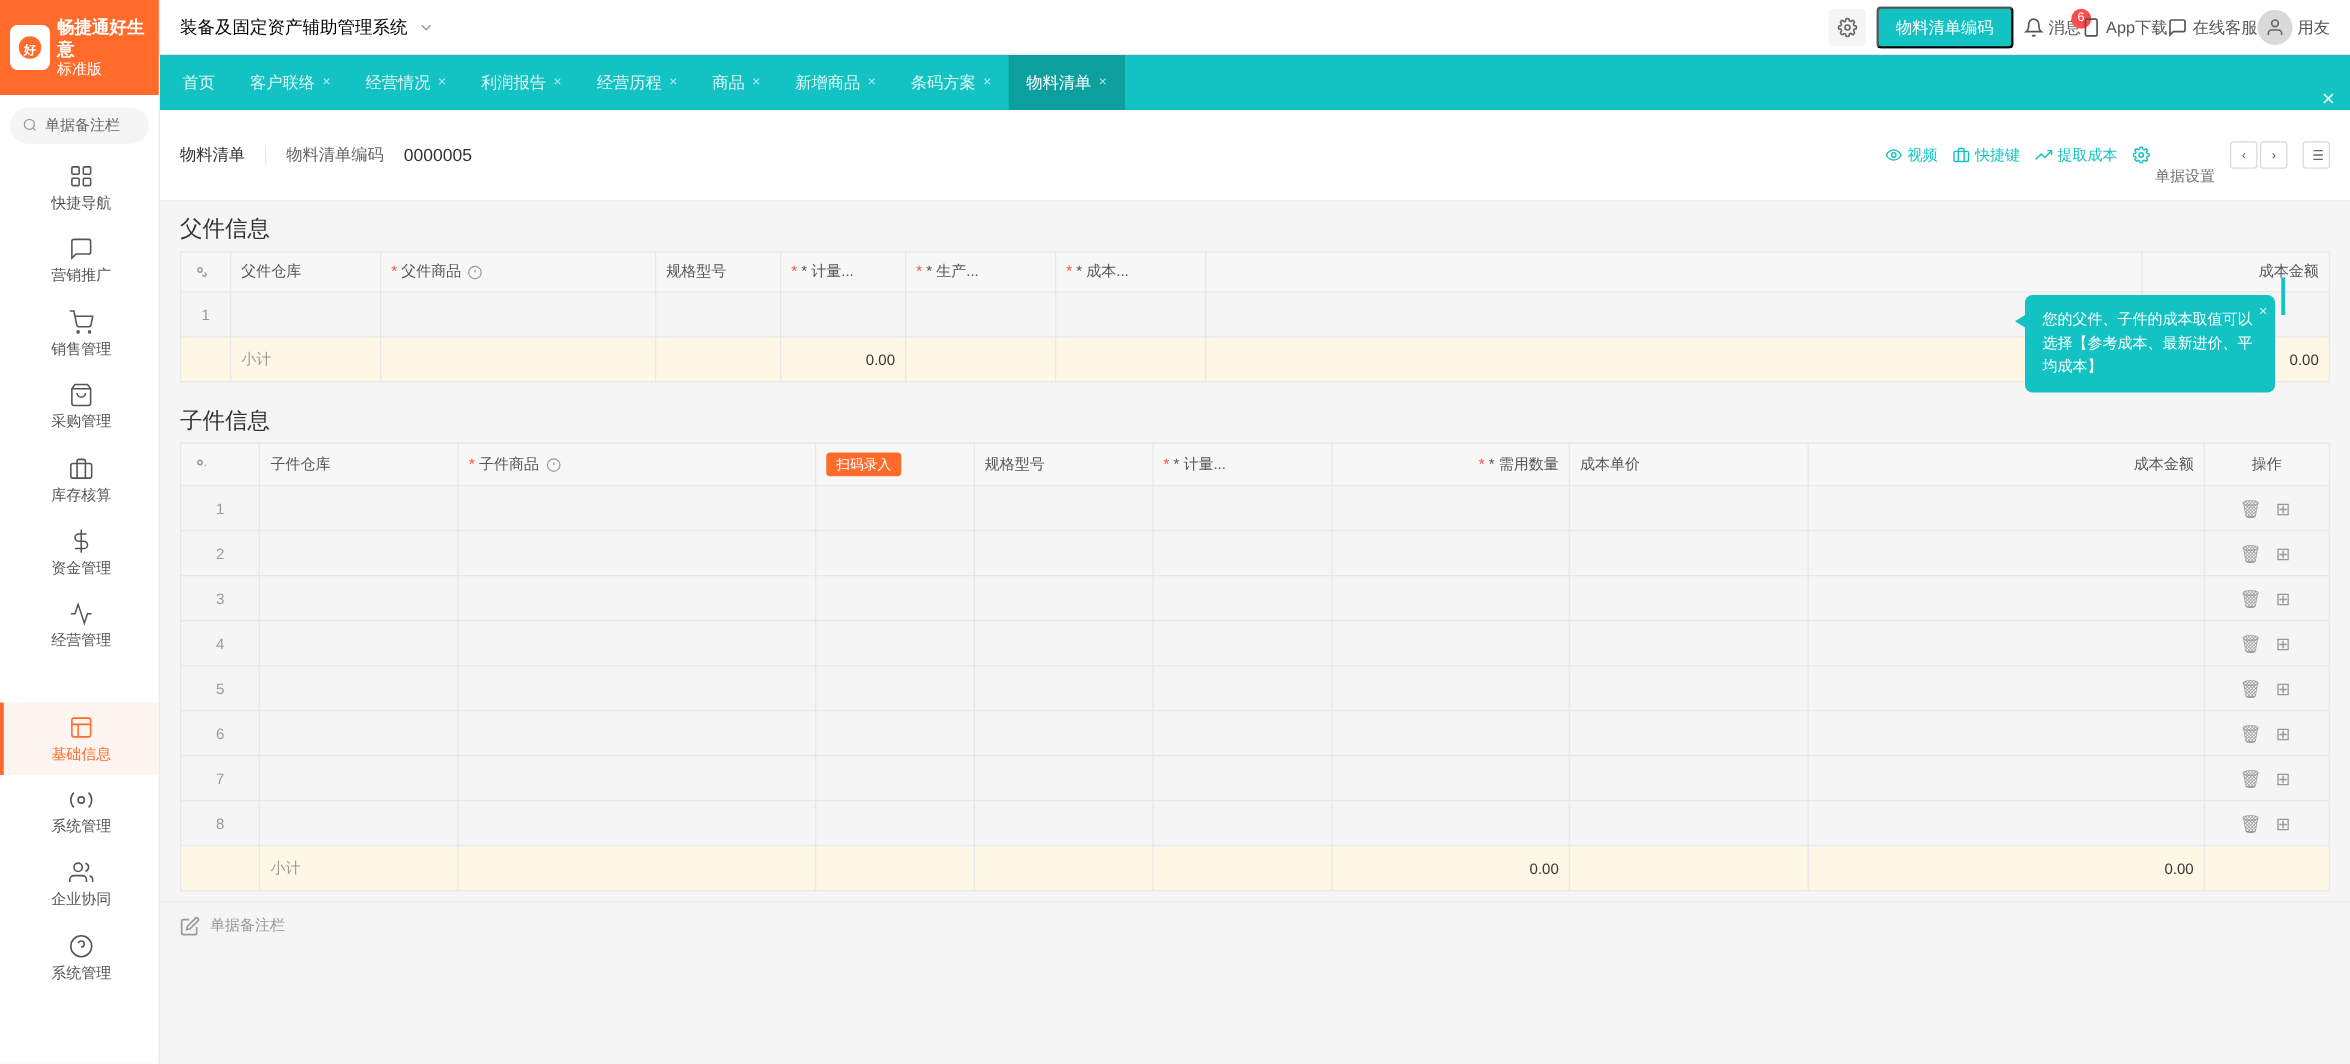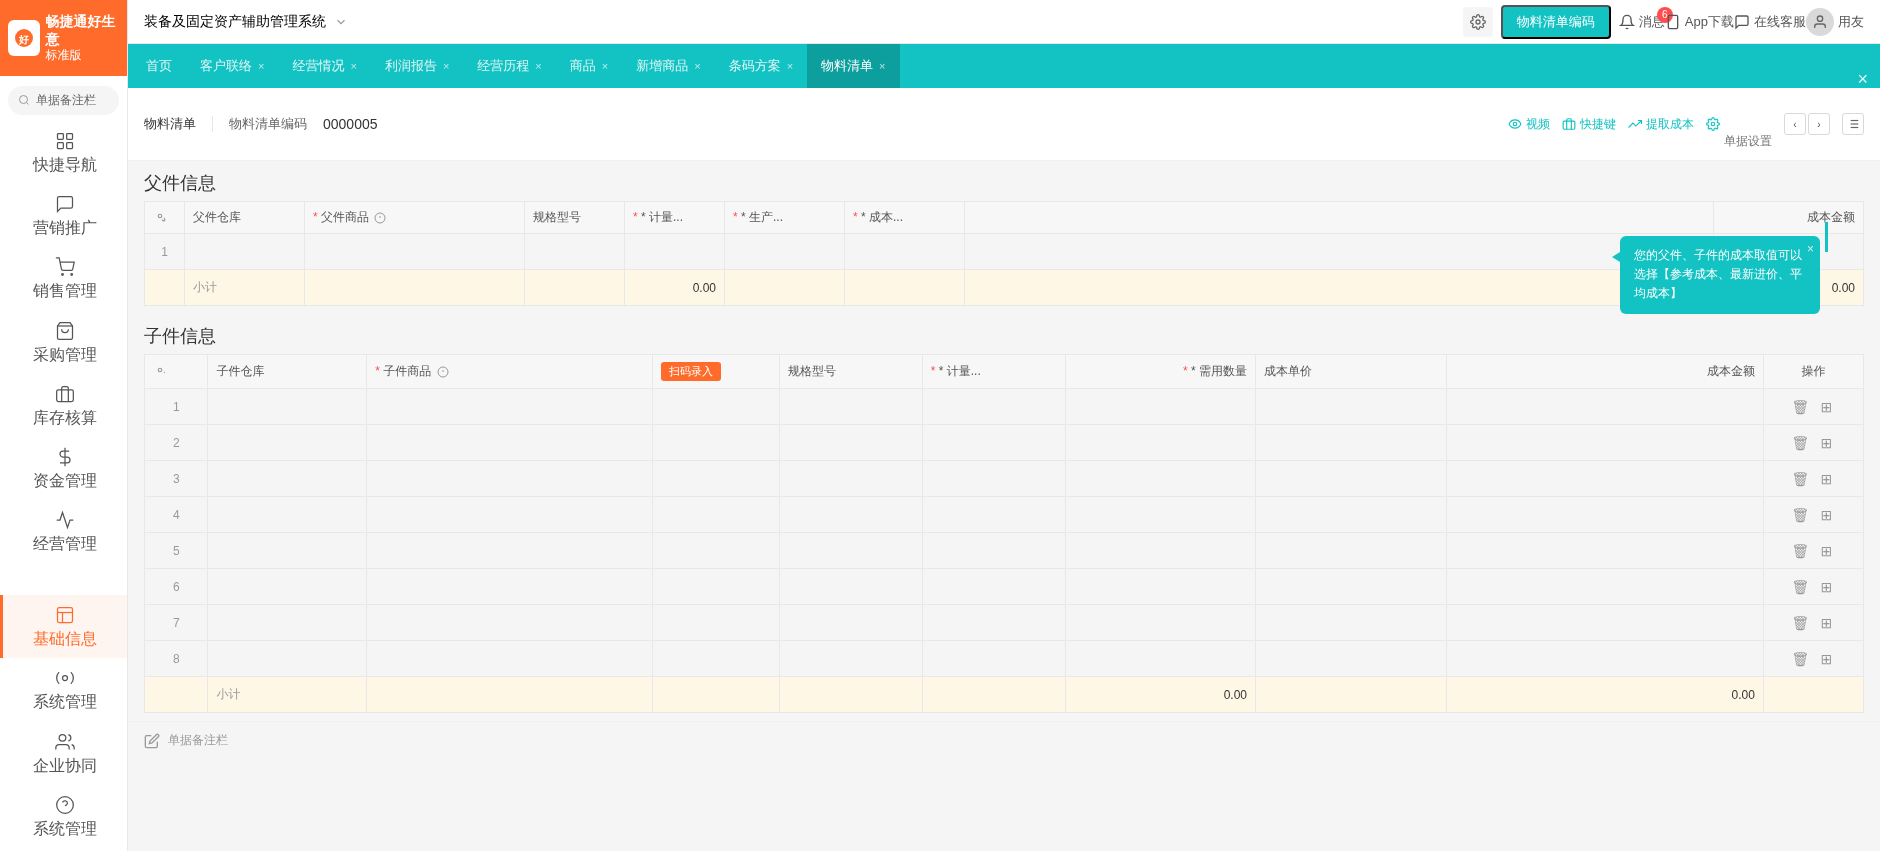--- a/index.html
+++ b/index.html
@@ -8,21 +8,21 @@
     
     .sidebar { width: 128px; background: #fff; display: flex; flex-direction: column; border-right: 1px solid #e8e8e8; flex-shrink: 0; }
     .sidebar-logo { background: #ff6b2b; padding: 12px 8px; display: flex; align-items: center; gap: 6px; cursor: pointer; }
     .sidebar-logo-icon { width: 36px; height: 36px; background: #fff; border-radius: 6px; display: flex; align-items: center; justify-content: center; }
     .sidebar-logo-icon svg { width: 24px; height: 24px; }
     .sidebar-logo-text { color: #fff; font-size: 12px; line-height: 1.3; }
     .sidebar-logo-text .brand { font-size: 14px; font-weight: bold; }
     .sidebar-search { padding: 10px 8px 6px; }
     .sidebar-search-btn { display: flex; align-items: center; gap: 6px; padding: 6px 10px; border-radius: 16px; background: #f5f5f5; cursor: pointer; font-size: 12px; color: #666; width: 100%; border: none; }
     .sidebar-nav { flex: 1; overflow-y: auto; }
-    .sidebar-item { display: flex; flex-direction: column; align-items: center; padding: 10px 4px; cursor: pointer; color: #555; font-size: 16px; gap: 4px; border-left: 3px solid transparent; }
+    .sidebar-item { display: flex; flex-direction: column; align-items: center; padding: 10px 4px; cursor: pointer; color: #555; font-size: 12px; gap: 4px; border-left: 3px solid transparent; }
     .sidebar-item.active { background: #fff5f0; color: #ff6b2b; border-left: 3px solid #ff6b2b; margin-top: 32px; }
     .sidebar-item svg { width: 20px; height: 20px; }
     .sidebar-item span { text-align: center; line-height: 1.2; }
 
     
     .main { flex: 1; display: flex; flex-direction: column; overflow: hidden; }
 
     
     .topbar { height: 44px; background: #fff; display: flex; align-items: center; padding: 0 16px; border-bottom: 1px solid #e8e8e8; gap: 8px; }
     .topbar-title { flex: 1; font-size: 14px; color: #000000; display: flex; align-items: center; gap: 8px; }

